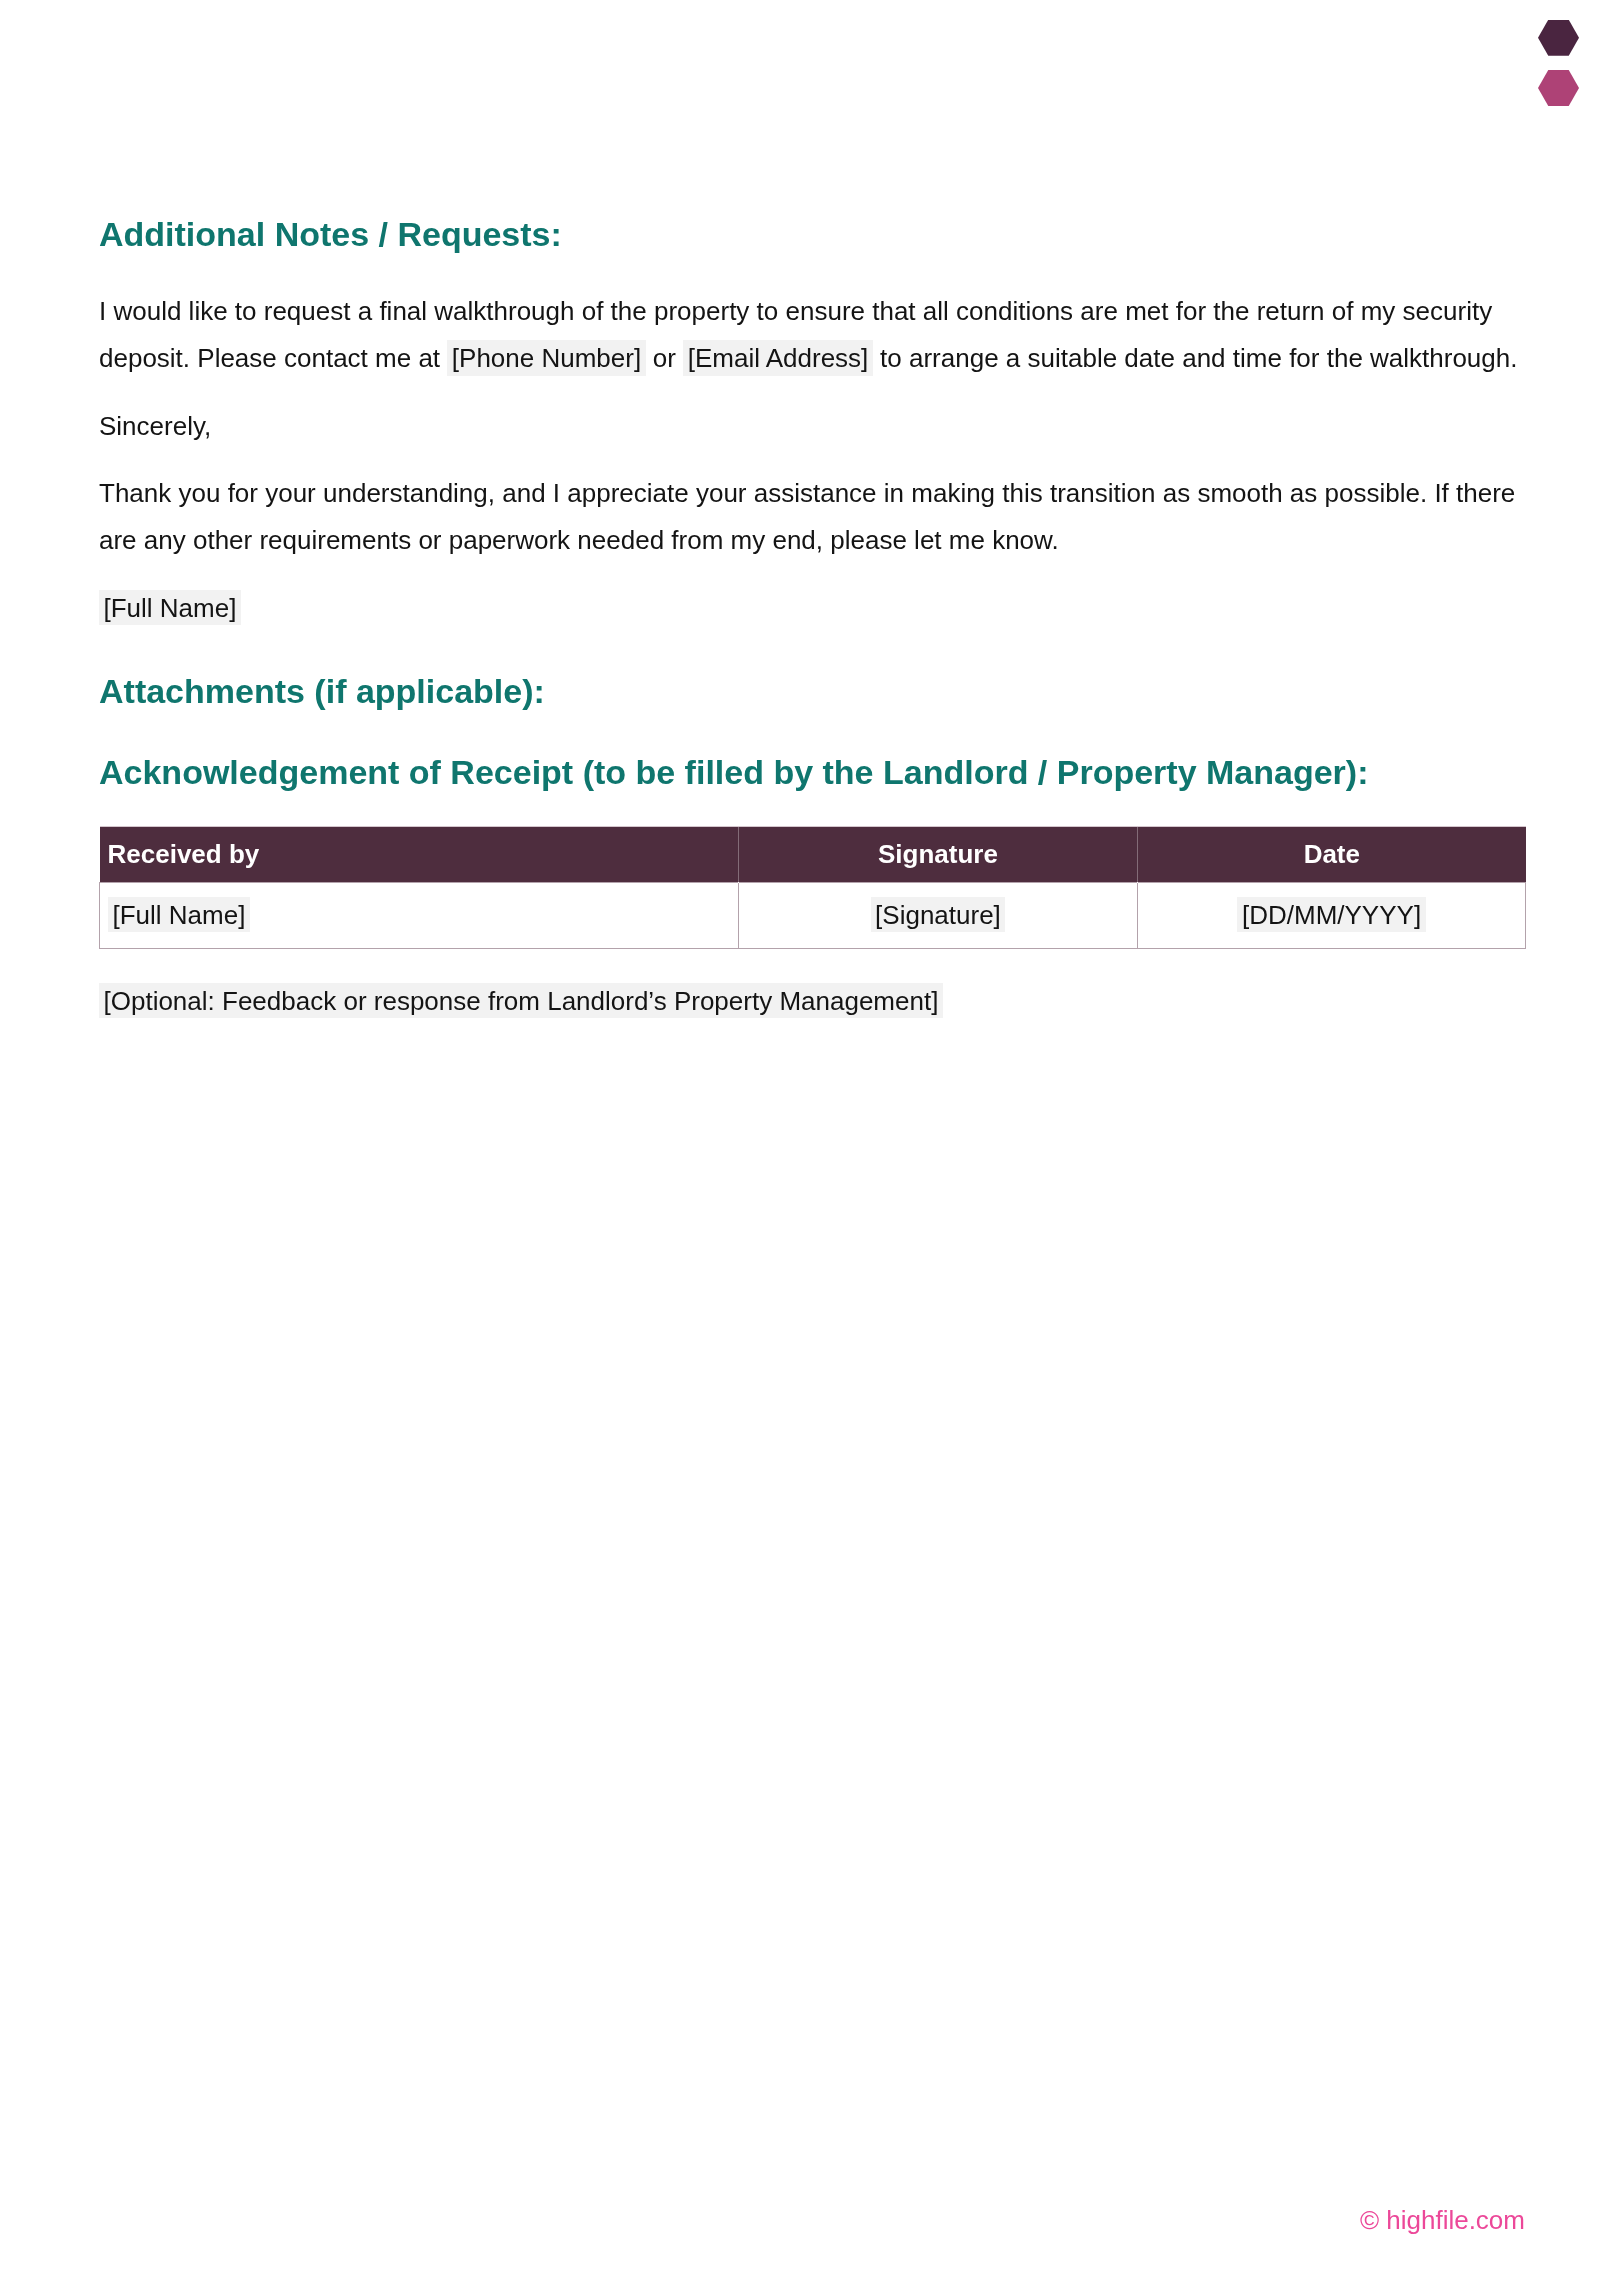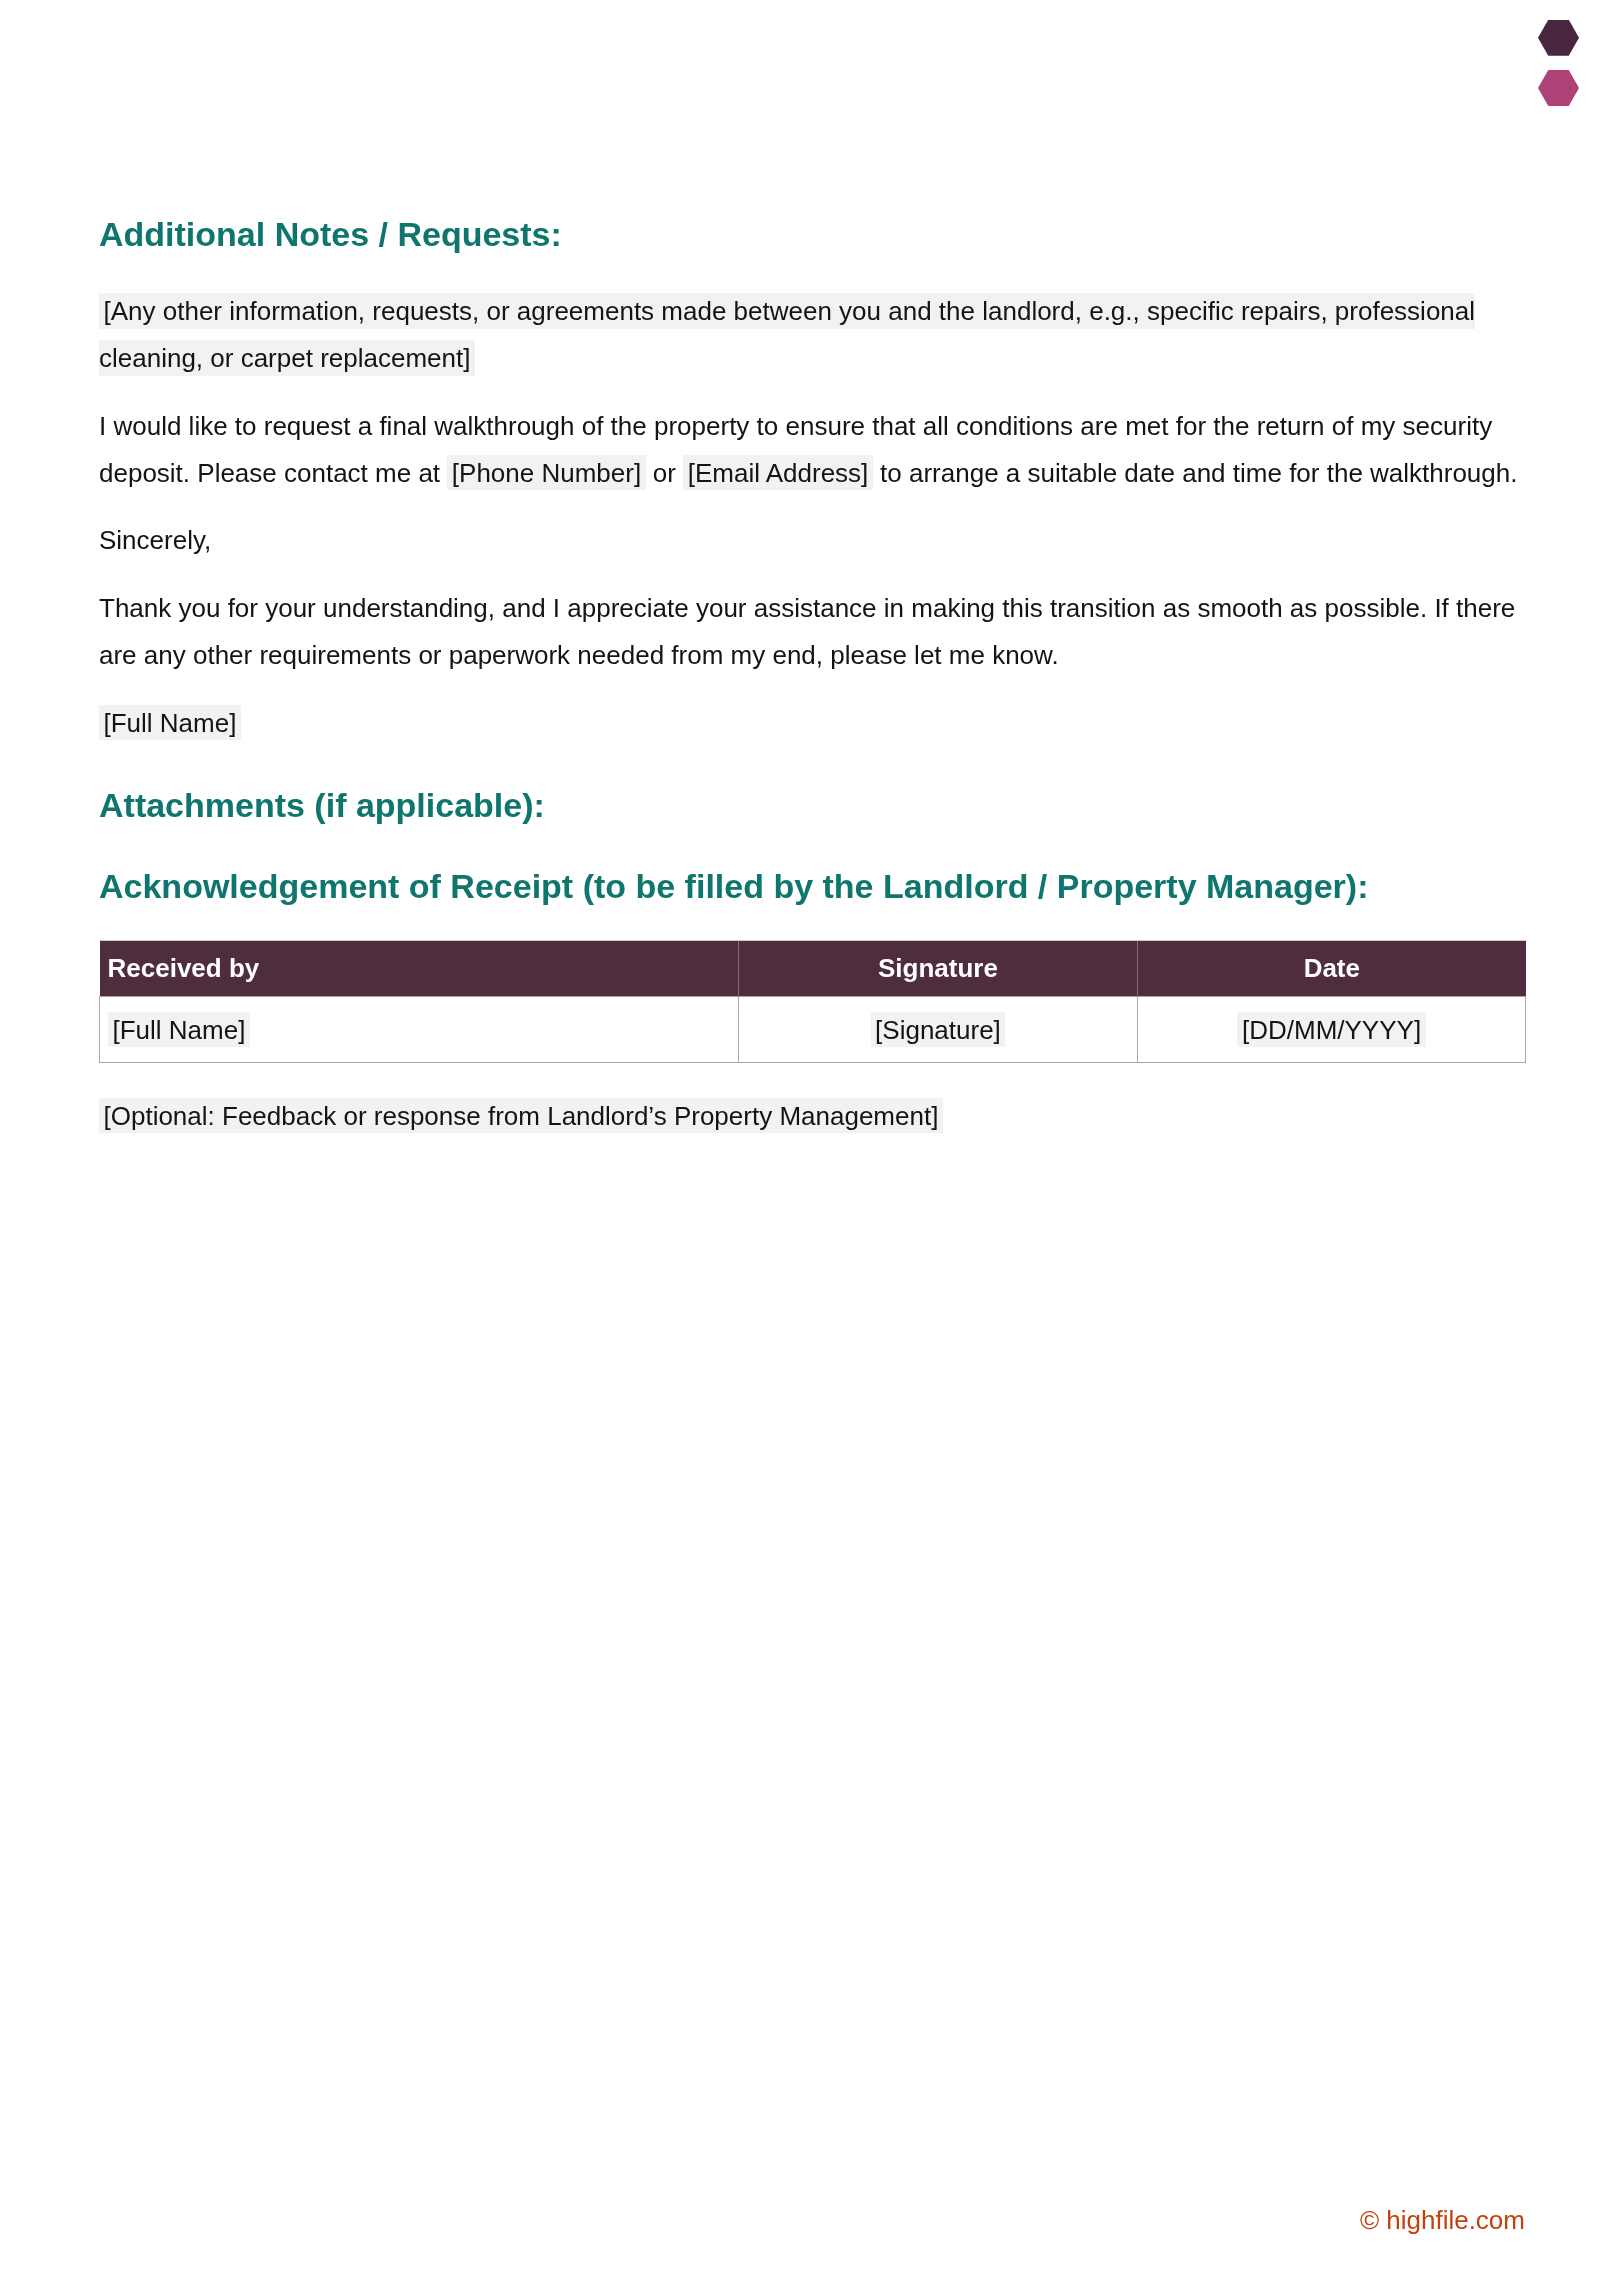--- a/index.html
+++ b/index.html
@@ -84,36 +84,35 @@
   p.optional {
     margin-top: 29px;
     margin-bottom: 0;
   }
   .bold { font-weight: 400; }
   .footer {
     position: absolute;
     top: 2205px;
     right: 95px;
     font-size: 26px;
-    color: #c2410c;
+    color: #ec4899;
   }
 </style>
 </head>
 <body>
 
 <div class="page">
 
   <span class="hex dark"></span>
   <span class="hex pink"></span>
 
   <div class="content">
 
     <h2>Additional Notes / Requests:</h2>
 
-    <p class="body"><span class="hl">[Any other information, requests, or agreements made between you and the landlord, e.g., specific repairs, professional cleaning, or carpet replacement]</span></p>
 
     <p class="body"><span>I would like to request a final walkthrough of the property to ensure that all conditions are met for the return of my security deposit. Please contact me at </span><span class="hl">[Phone Number]</span><span> or </span><span class="hl">[Email Address]</span><span> to arrange a suitable date and time for the walkthrough.</span></p>
 
     <p class="body">Sincerely,</p>
 
     <p class="body">Thank you for your understanding, and I appreciate your assistance in making this transition as smooth as possible. If there are any other requirements or paperwork needed from my end, please let me know.</p>
 
     <p class="body"><span class="hl">[Full Name]</span></p>
 
     <h2 class="gap-top">Attachments (if applicable):</h2>

